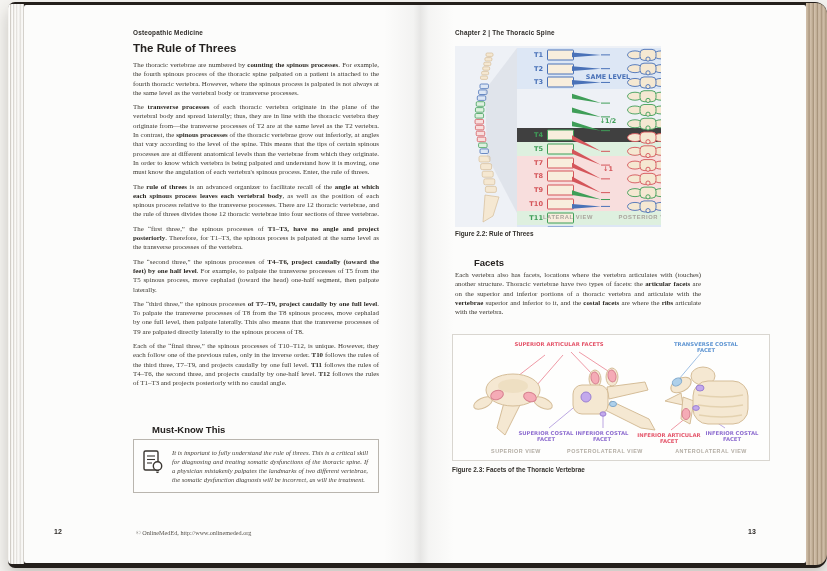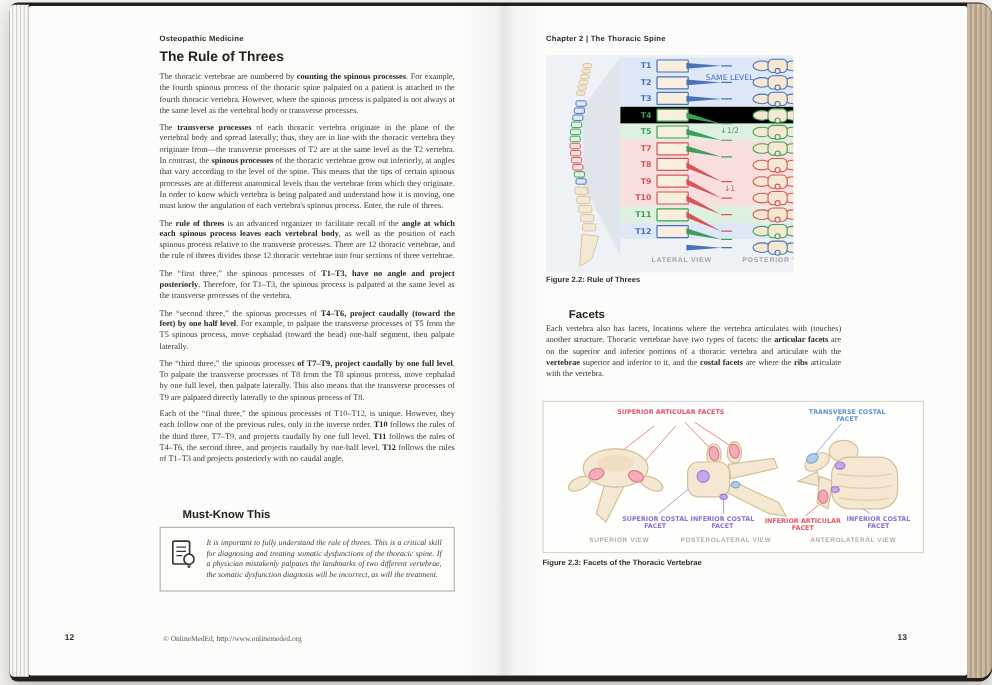--- a/index.html
+++ b/index.html
@@ -46,21 +46,21 @@
   .mk-text{flex:1;font-family:"Liberation Serif",serif;font-style:italic;font-size:6.6px;line-height:9px;color:#45403a;text-align:justify;}
   .pagenum{font-size:7px;font-weight:bold;color:#2e2b28;}
   .copyright{font-family:"Liberation Serif",serif;font-size:6.2px;color:#56524c;}
   .caption{font-size:6.4px;font-weight:bold;color:#33302c;}
   
   .fig22{width:206px;height:181px;background:#eef1f6;overflow:hidden;}
   .f22rows{position:absolute;left:62px;top:2px;width:168px;height:165.3px;}
   .f22row{position:relative;width:100%;height:13.775px;}
   .f22label{position:absolute;left:6px;top:50%;transform:translateY(-50%);width:20px;text-align:right;font-size:6.6px;font-weight:bold;font-family:"DejaVu Sans",sans-serif;}
   .f22box{position:absolute;left:30px;top:50%;transform:translateY(-50%);width:25px;height:9px;border-radius:1px;}
-  .f22ann{position:absolute;text-align:center;font-size:6.4px;font-weight:normal;font-family:"DejaVu Sans",sans-serif;line-height:7.5px;}
+  .f22ann{position:absolute;text-align:center;font-size:6.4px;font-weight:bold;font-family:"DejaVu Sans",sans-serif;line-height:7.5px;margin-top:12px;}
   .viewlabel{position:absolute;top:168px;text-align:center;font-size:5.8px;letter-spacing:.6px;color:#a9a49c;font-weight:bold;}
   
   .fig23{width:318px;height:127px;background:#fefefd;border:1px solid #d9d6d0;box-sizing:border-box;overflow:hidden;}
   .f23label{position:absolute;text-align:center;font-size:5.3px;font-weight:bold;line-height:6.4px;font-family:"DejaVu Sans",sans-serif;}
   .f23view{position:absolute;text-align:center;font-size:5.4px;letter-spacing:.5px;color:#b3ada4;font-weight:bold;}
   svg{display:block;}
 </style>
 </head>
 <body>
 
@@ -143,21 +143,21 @@
               <div class="f22box" style="background: rgb(248, 238, 221); border: 1px solid rgb(74, 114, 184);"></div>
             </div>
             <div class="f22row" style="background: rgb(221, 231, 245);">
               <span class="f22label" style="color: rgb(74, 114, 184);">T2</span>
               <div class="f22box" style="background: rgb(248, 238, 221); border: 1px solid rgb(74, 114, 184);"></div>
             </div>
             <div class="f22row" style="background: rgb(221, 231, 245);">
               <span class="f22label" style="color: rgb(74, 114, 184);">T3</span>
               <div class="f22box" style="background: rgb(248, 238, 221); border: 1px solid rgb(74, 114, 184);"></div>
             </div>
-            <div class="f22row" style="background: #000000;">
+            <div class="f22row" style="background: #404040; margin-top: 39px;">
               <span class="f22label" style="color: rgb(63, 158, 88);">T4</span>
               <div class="f22box" style="background: rgb(248, 238, 221); border: 1px solid rgb(63, 158, 88);"></div>
             </div>
             <div class="f22row" style="background: rgb(222, 240, 223);">
               <span class="f22label" style="color: rgb(63, 158, 88);">T5</span>
               <div class="f22box" style="background: rgb(248, 238, 221); border: 1px solid rgb(63, 158, 88);"></div>
             </div>
             <div class="f22row" style="background: rgb(248, 222, 221);">
               <span class="f22label" style="color: rgb(212, 85, 90);">T7</span>
               <div class="f22box" style="background: rgb(248, 238, 221); border: 1px solid rgb(212, 85, 90);"></div>

